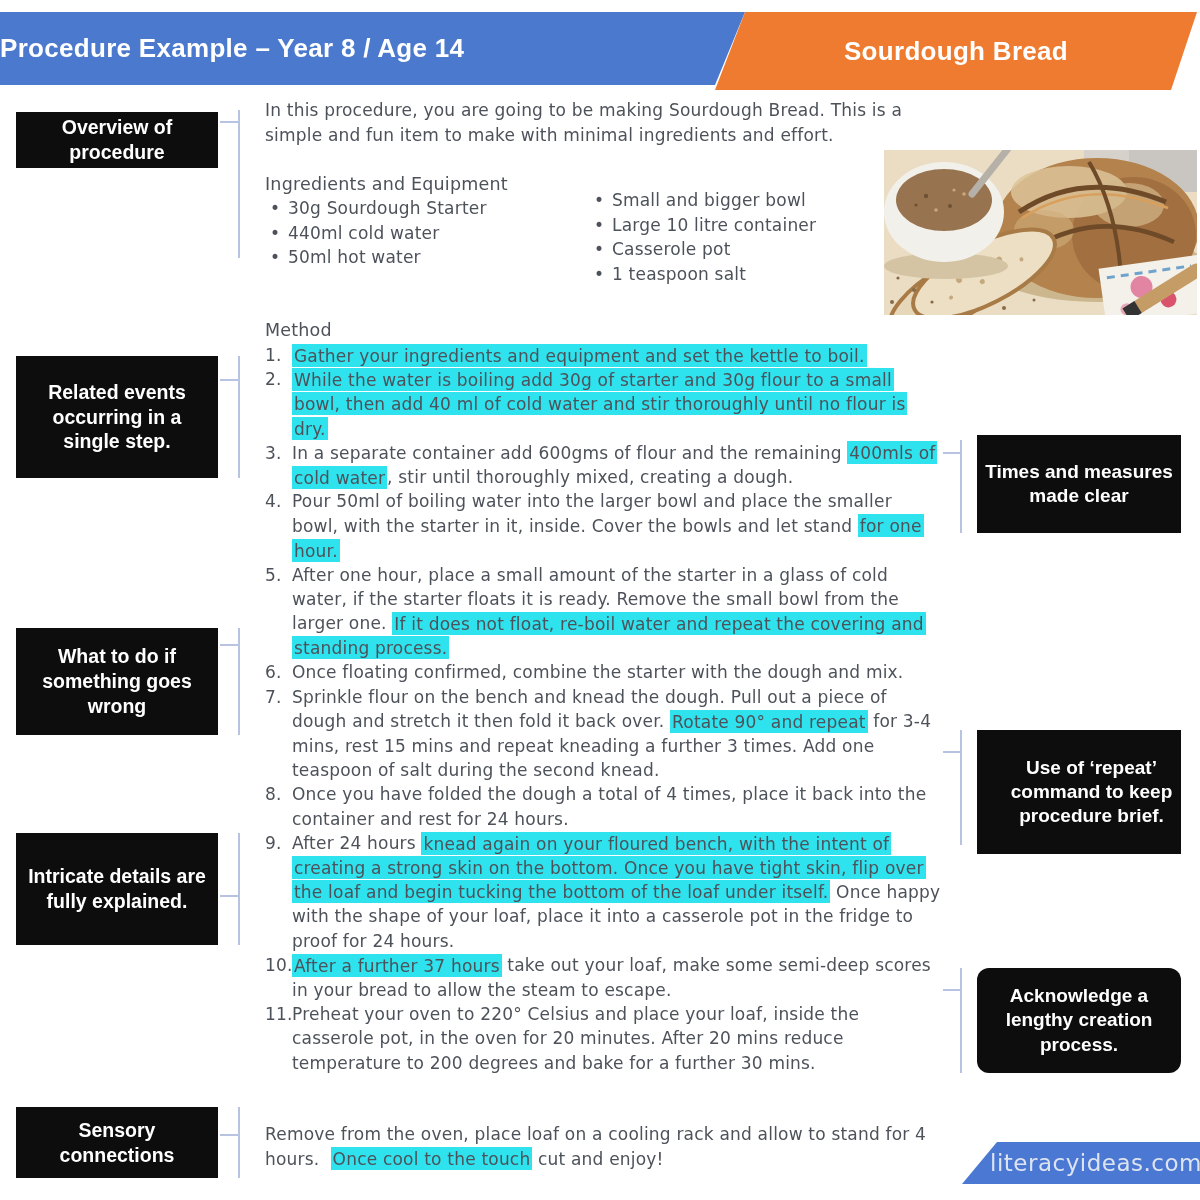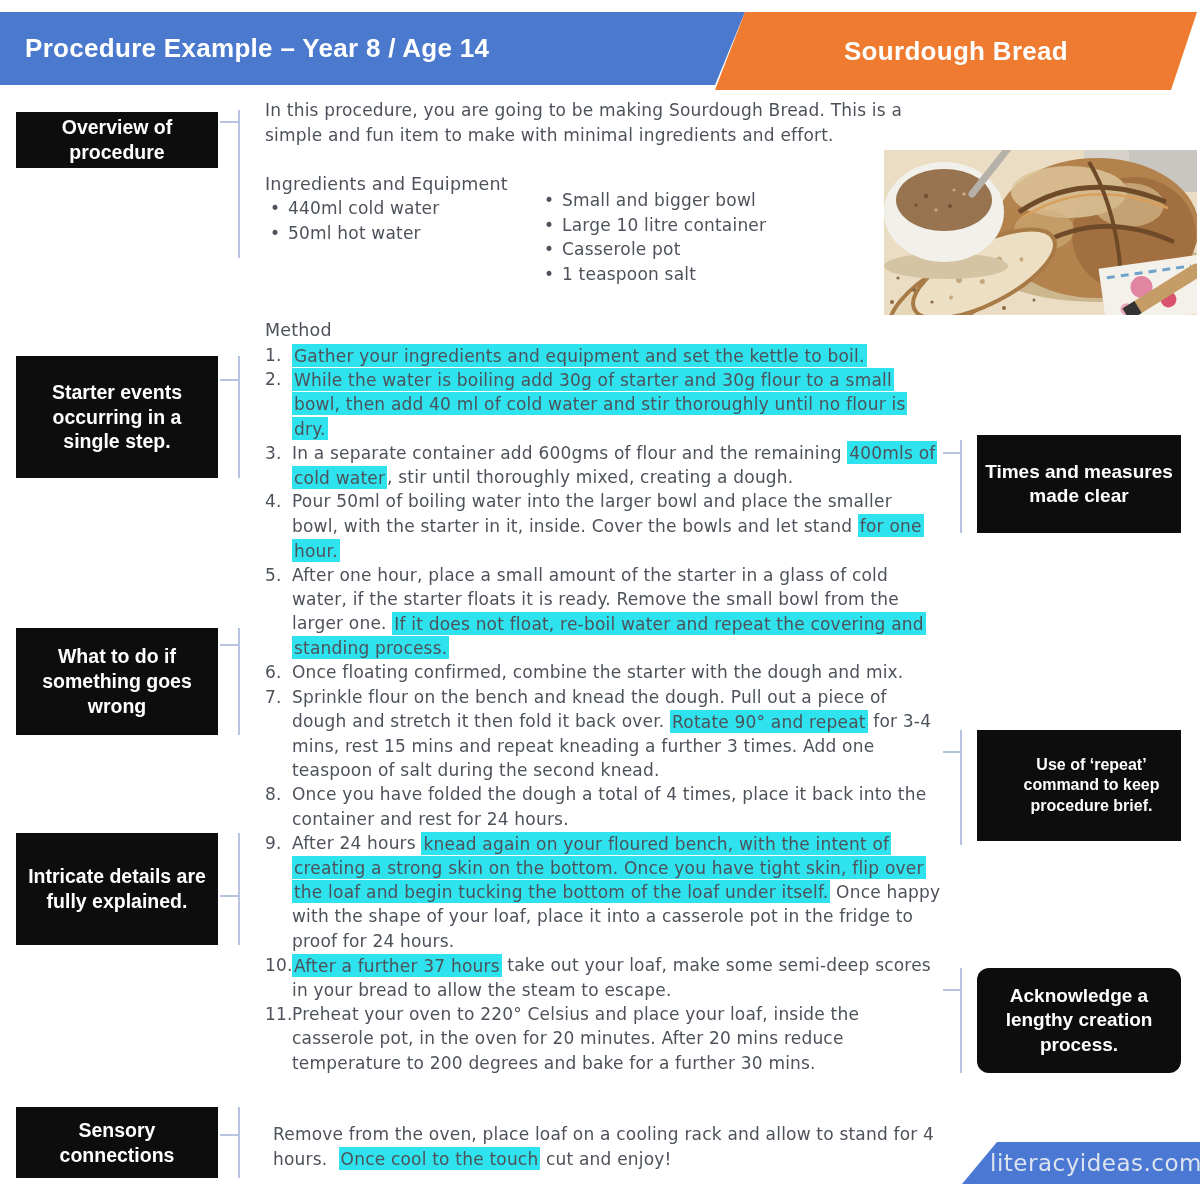--- a/index.html
+++ b/index.html
@@ -8,21 +8,21 @@
     --connector:#b7c3e0; --banner-text:#ffffff; --footer-text:#dde4f0;
   }
   *{margin:0;padding:0;box-sizing:border-box;}
   html,body{background:#fff;}
   body{font-family:"DejaVu Sans",sans-serif;}
   #page{position:relative;width:1200px;height:1200px;background:#fff;overflow:hidden;}
 
   
   .banner-blue{position:absolute;left:0;top:12px;width:745px;height:73px;background:var(--banner-blue);
     clip-path:polygon(0 0,100% 0,calc(100% - 30px) 100%,0 100%);display:flex;align-items:center;}
-  .banner-blue .t{padding-left:25px;color:var(--banner-text);font-family:"Liberation Sans",sans-serif;
+  .banner-blue .t{color:var(--banner-text);font-family:"Liberation Sans",sans-serif;
     font-weight:bold;font-size:26px;letter-spacing:.3px;}
   .banner-orange{position:absolute;left:715px;top:12px;width:482px;height:78px;background:var(--banner-orange);
     clip-path:polygon(30px 0,100% 0,calc(100% - 26px) 100%,0 100%);display:flex;align-items:center;justify-content:center;}
   .banner-orange .t{color:var(--banner-text);font-family:"Liberation Sans",sans-serif;font-weight:bold;font-size:26px;letter-spacing:.3px;}
 
   
   .ann{position:absolute;background:var(--box-bg);color:var(--box-text);display:flex;align-items:center;justify-content:center;
     text-align:center;font-family:"Liberation Sans",sans-serif;font-weight:bold;font-size:19.5px;line-height:1.28;padding:4px 8px;}
   .ann.l{left:16px;width:202px;}
   .ann.r{left:977px;width:204px;}
@@ -56,27 +56,27 @@
 <div id="page">
 
   <div class="banner-blue">
     <div class="t">Procedure Example – Year 8 / Age 14</div>
   </div>
   <div class="banner-orange">
     <div class="t">Sourdough Bread</div>
   </div>
 
   <div class="ann l" style="top:112px;height:56px;">Overview of procedure</div>
-  <div class="ann l" style="top:356px;height:122px;">Starter events occurring in a single step.</div>
+  <div class="ann l" style="top:356px;height:122px;">Related events occurring in a single step.</div>
   <div class="ann l" style="top:628px;height:107px;">What to do if something goes wrong</div>
   <div class="ann l" style="top:833px;height:112px;">Intricate details are fully explained.</div>
   <div class="ann l" style="top:1107px;height:71px;">Sensory connections</div>
 
   <div class="ann r" style="top:435px;height:98px;font-size:19px;">Times and measures made clear</div>
-  <div class="ann r" style="top:730px;height:111px;font-size:16px;padding-left:33px;">Use of ‘repeat’ command to keep procedure brief.</div>
+  <div class="ann r" style="top:730px;height:124px;font-size:19px;padding-left:33px;">Use of ‘repeat’ command to keep procedure brief.</div>
   <div class="ann r" style="top:968px;height:105px;font-size:19px;border-radius:12px;">Acknowledge a lengthy creation process.</div>
 
   <div class="cv" style="left:238px;top:110px;height:148px;"></div>
   <div class="ch" style="left:220px;top:121px;width:18px;"></div>
   <div class="cv" style="left:238px;top:356px;height:122px;"></div>
   <div class="ch" style="left:220px;top:379px;width:18px;"></div>
   <div class="cv" style="left:238px;top:628px;height:107px;"></div>
   <div class="ch" style="left:220px;top:644px;width:18px;"></div>
   <div class="cv" style="left:238px;top:833px;height:112px;"></div>
   <div class="ch" style="left:220px;top:895px;width:18px;"></div>
@@ -87,24 +87,25 @@
   <div class="ch" style="left:943px;top:452px;width:17px;"></div>
   <div class="cv" style="left:960px;top:730px;height:115px;"></div>
   <div class="ch" style="left:943px;top:751px;width:17px;"></div>
   <div class="cv" style="left:960px;top:968px;height:105px;"></div>
   <div class="ch" style="left:943px;top:989px;width:17px;"></div>
 
   <div class="txt" style="left:265px;top:98px;width:678px;">In this procedure, you are going to be making Sourdough Bread. This is a simple and fun item to make with minimal ingredients and effort.</div>
 
   <div class="txt heading" style="left:265px;top:172px;">Ingredients and Equipment</div>
   <ul class="bullets txt" style="left:265px;top:196px;width:290px;">
+      <li>30g Sourdough Starter</li>
       <li>440ml cold water</li>
       <li>50ml hot water</li>
     </ul>
-  <ul class="bullets txt" style="left:539px;top:188px;width:330px;">
+  <ul class="bullets txt" style="left:589px;top:188px;width:330px;">
       <li>Small and bigger bowl</li>
       <li>Large 10 litre container</li>
       <li>Casserole pot</li>
       <li>1 teaspoon salt</li>
     </ul>
 
   <svg class="photo" viewBox="0 0 313 165" role="img">
     <rect width="313" height="165" fill="#eaddc3"></rect>
     <rect x="238" y="0" width="75" height="42" fill="#c9c6c1"></rect>
     <rect x="200" y="0" width="45" height="22" fill="#d6d2cb"></rect>
@@ -175,19 +176,19 @@
       <li><span class="num">4.</span><span>Pour 50ml of boiling water into the larger bowl and place the smaller bowl, with the starter in it, inside. Cover the bowls and let stand </span><span class="hl">for one hour.</span></li>
       <li><span class="num">5.</span><span>After one hour, place a small amount of the starter in a glass of cold water, if the starter floats it is ready. Remove the small bowl from the larger one. </span><span class="hl">If it does not float, re-boil water and repeat the covering and standing process.</span></li>
       <li><span class="num">6.</span><span>Once floating confirmed, combine the starter with the dough and mix.</span></li>
       <li><span class="num">7.</span><span>Sprinkle flour on the bench and knead the dough. Pull out a piece of dough and stretch it then fold it back over. </span><span class="hl">Rotate 90° and repeat</span><span> for 3-4 mins, rest 15 mins and repeat kneading a further 3 times. Add one teaspoon of salt during the second knead.</span></li>
       <li><span class="num">8.</span><span>Once you have folded the dough a total of 4 times, place it back into the container and rest for 24 hours.</span></li>
       <li><span class="num">9.</span><span>After 24 hours </span><span class="hl">knead again on your floured bench, with the intent of creating a strong skin on the bottom. Once you have tight skin, flip over the loaf and begin tucking the bottom of the loaf under itself.</span><span> Once happy with the shape of your loaf, place it into a casserole pot in the fridge to proof for 24 hours.</span></li>
       <li><span class="num">10.</span><span class="hl">After a further 37 hours</span><span> take out your loaf, make some semi-deep scores in your bread to allow the steam to escape.</span></li>
       <li><span class="num">11.</span><span>Preheat your oven to 220° Celsius and place your loaf, inside the casserole pot, in the oven for 20 minutes. After 20 mins reduce temperature to 200 degrees and bake for a further 30 mins.</span></li>
     </ol>
 
-  <div class="txt" style="left:265px;top:1122px;width:700px;margin-left:8px;"><span>Remove from the oven, place loaf on a cooling rack and allow to stand for 4 hours.&nbsp; </span><span class="hl">Once cool to the touch</span><span> cut and enjoy!</span></div>
+  <div class="txt" style="left:265px;top:1122px;width:700px;"><span>Remove from the oven, place loaf on a cooling rack and allow to stand for 4 hours.&nbsp; </span><span class="hl">Once cool to the touch</span><span> cut and enjoy!</span></div>
 
   <div class="footer">
     <div class="t">literacyideas.com</div>
   </div>
 
 </div>
 
 </body></html>

